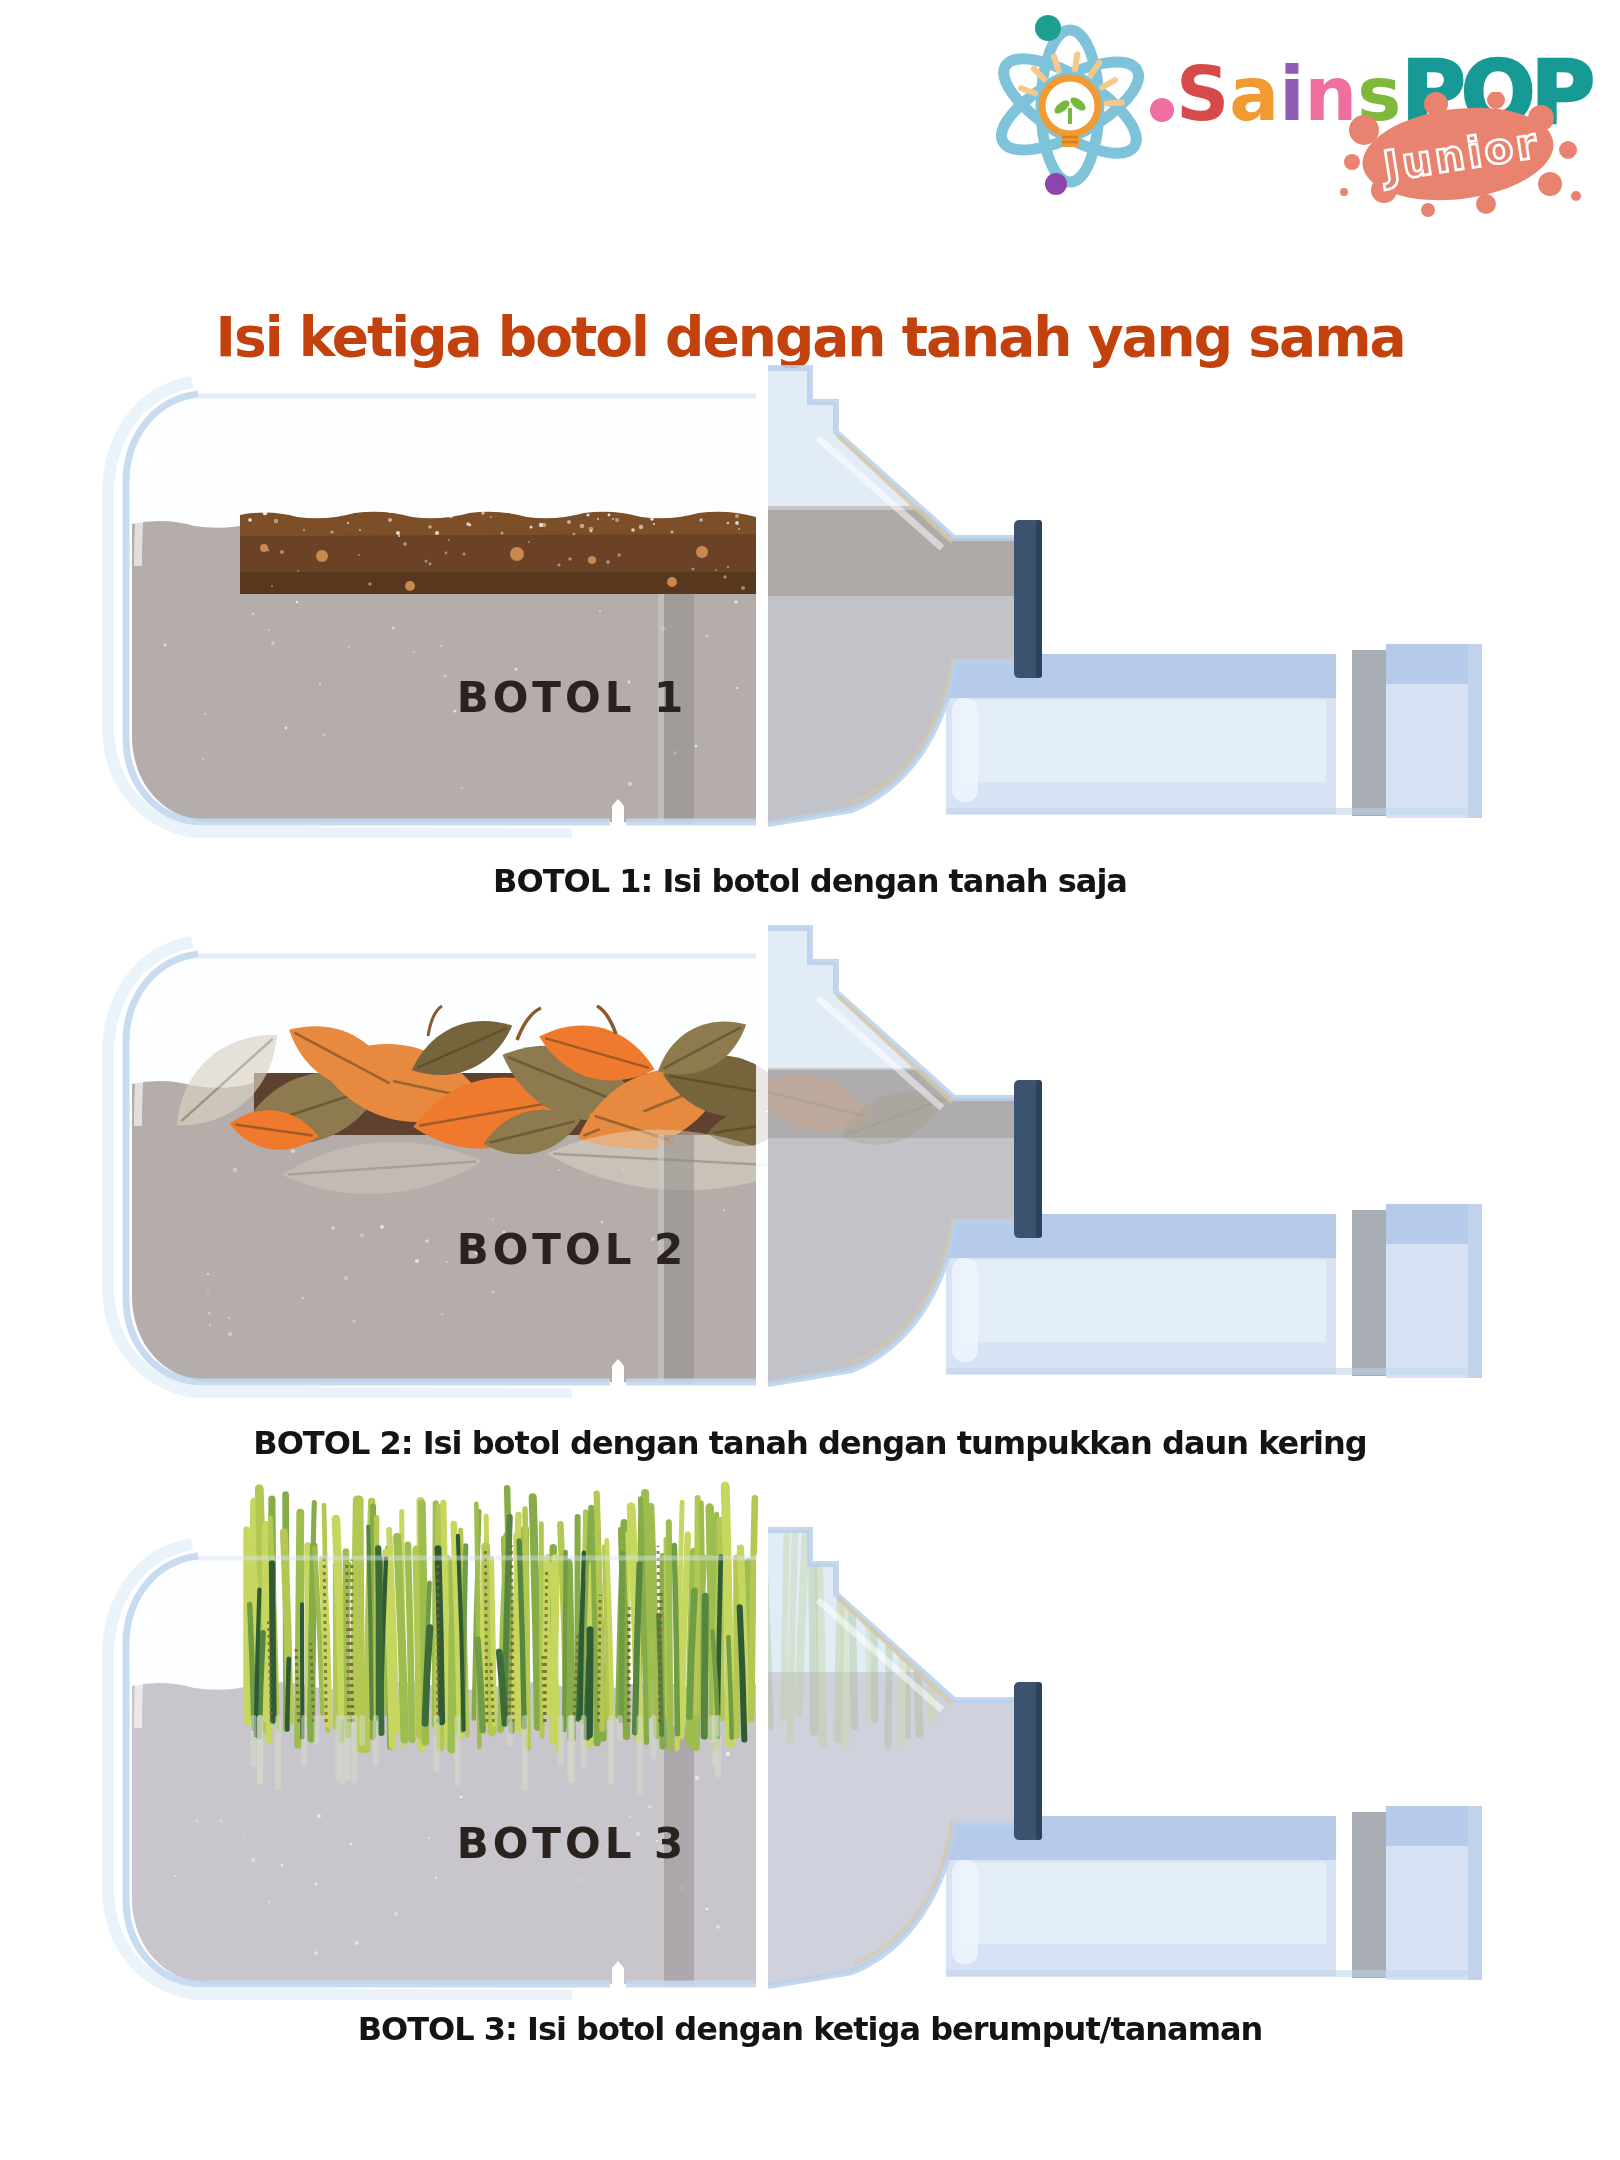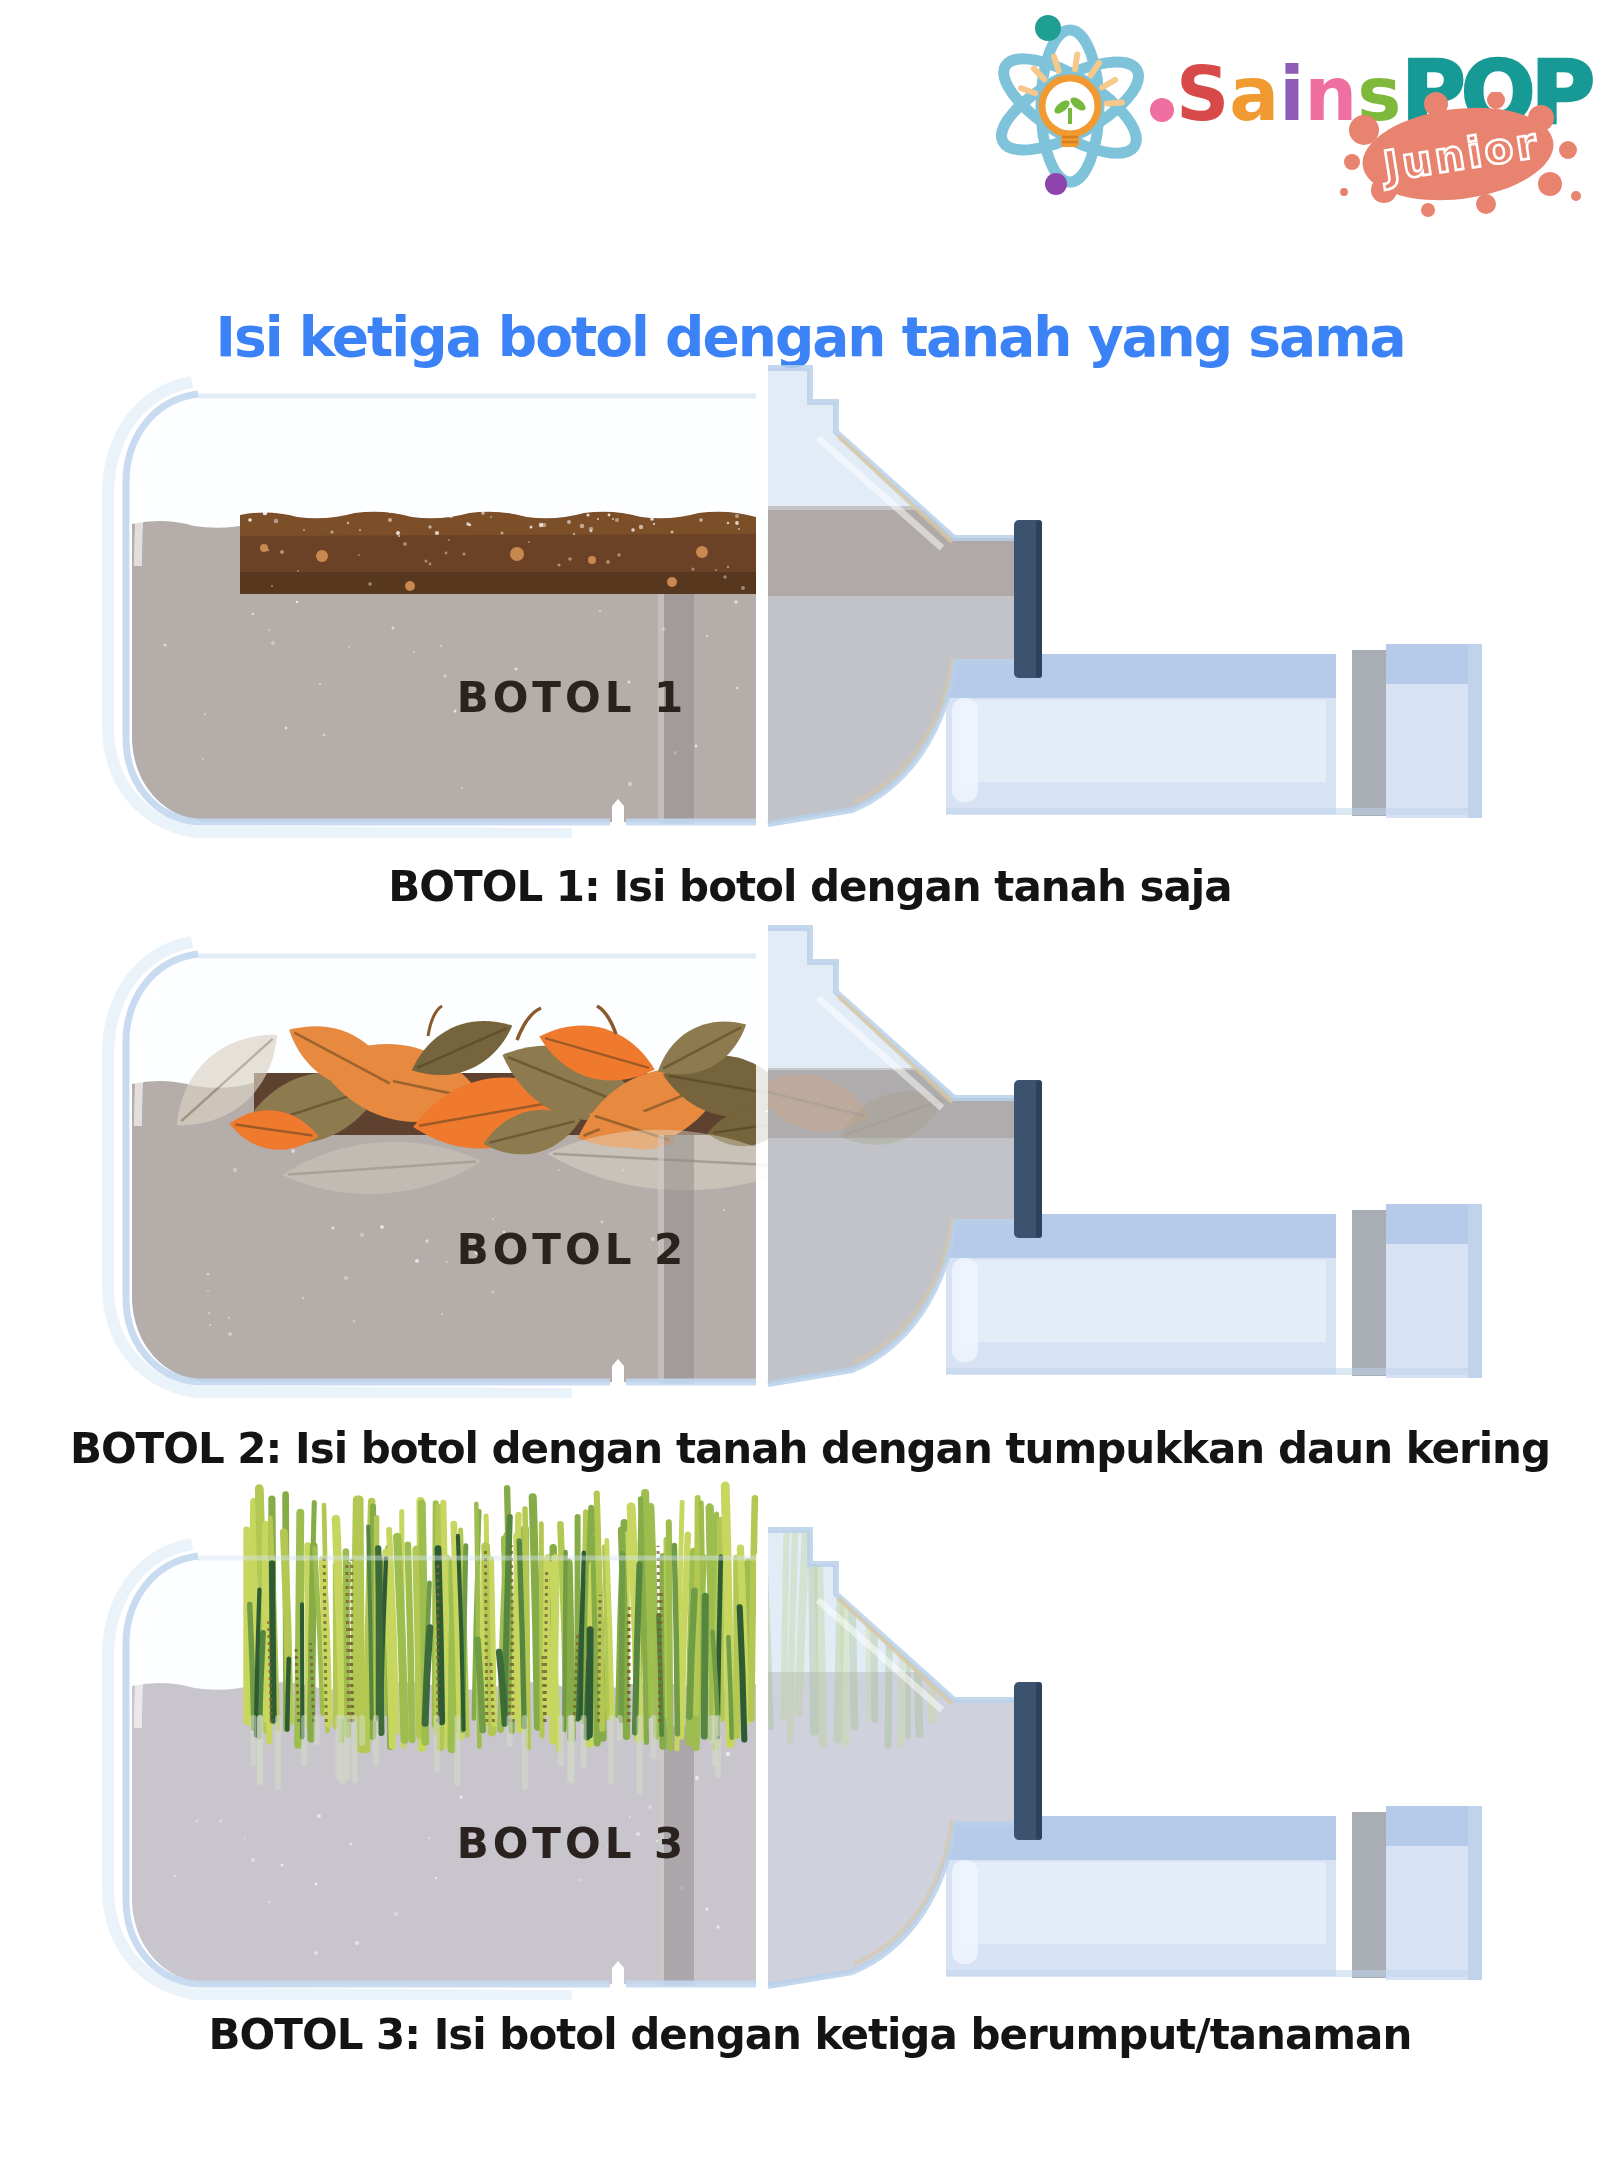--- a/index.html
+++ b/index.html
@@ -15,27 +15,27 @@
   .junior-badge{position:absolute;right:-10px;top:84px;width:250px;height:130px;}
   .junior-badge svg{position:absolute;left:0;top:0;}
   .junior-text{position:absolute;left:38px;top:38px;width:175px;text-align:center;
                font-size:42px;font-weight:bold;color:#ffffff;letter-spacing:3px;
                transform:rotate(-9deg);}
   @supports ((-webkit-text-stroke: 2px #fff)) {
     .junior-text{color:transparent;-webkit-text-stroke:2.6px #ffffff;}
   }
   
   .title{position:absolute;left:0;top:268px;width:100%;text-align:center;
-         font-size:55px;font-weight:bold;color:#3b82f6;letter-spacing:-2px;}
+         font-size:55px;font-weight:bold;color:#c2410c;letter-spacing:-2px;}
   
   .fig{position:absolute;left:12px;width:1396px;height:530px;}
   .fig svg{display:block;}
   #fig0{top:308px;} #fig1{top:868px;} #fig2{top:1470px;}
   .caption{position:absolute;left:0;width:100%;margin:0;text-align:center;
-           font-size:42px;font-weight:bold;color:#141414;letter-spacing:-1px;}
+           font-size:32px;font-weight:bold;color:#141414;letter-spacing:-1px;}
   #cap0{top:862px;} #cap1{top:1414px;margin-top:10px;} #cap2{top:2010px;}
 </style>
 </head>
 <body>
 
 <div class="page">
 
   <div class="logo">
     <div class="atom" id="atom-slot">
   <svg width="200" height="186" viewBox="0 0 200 186">

